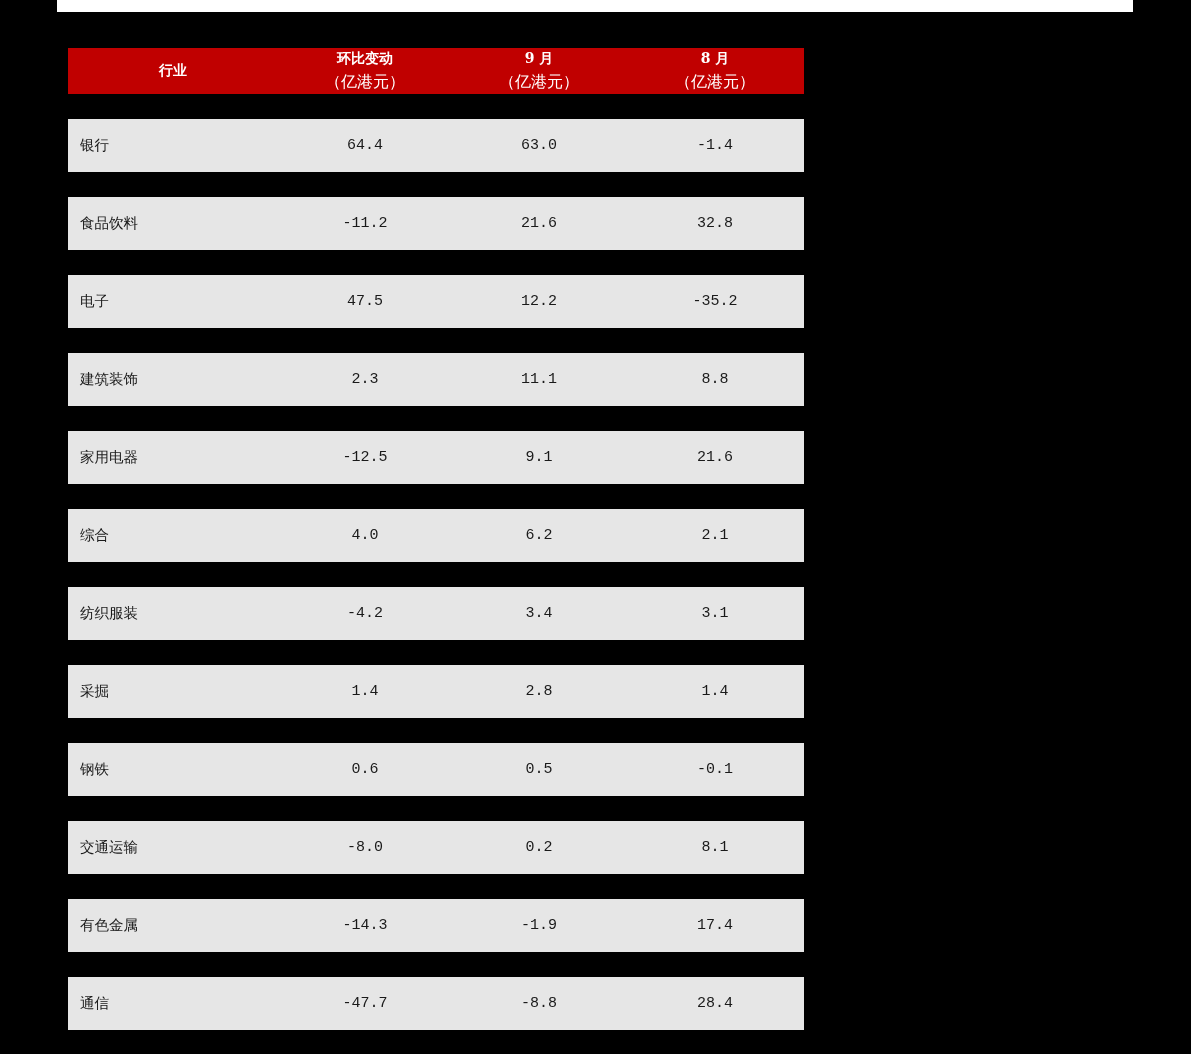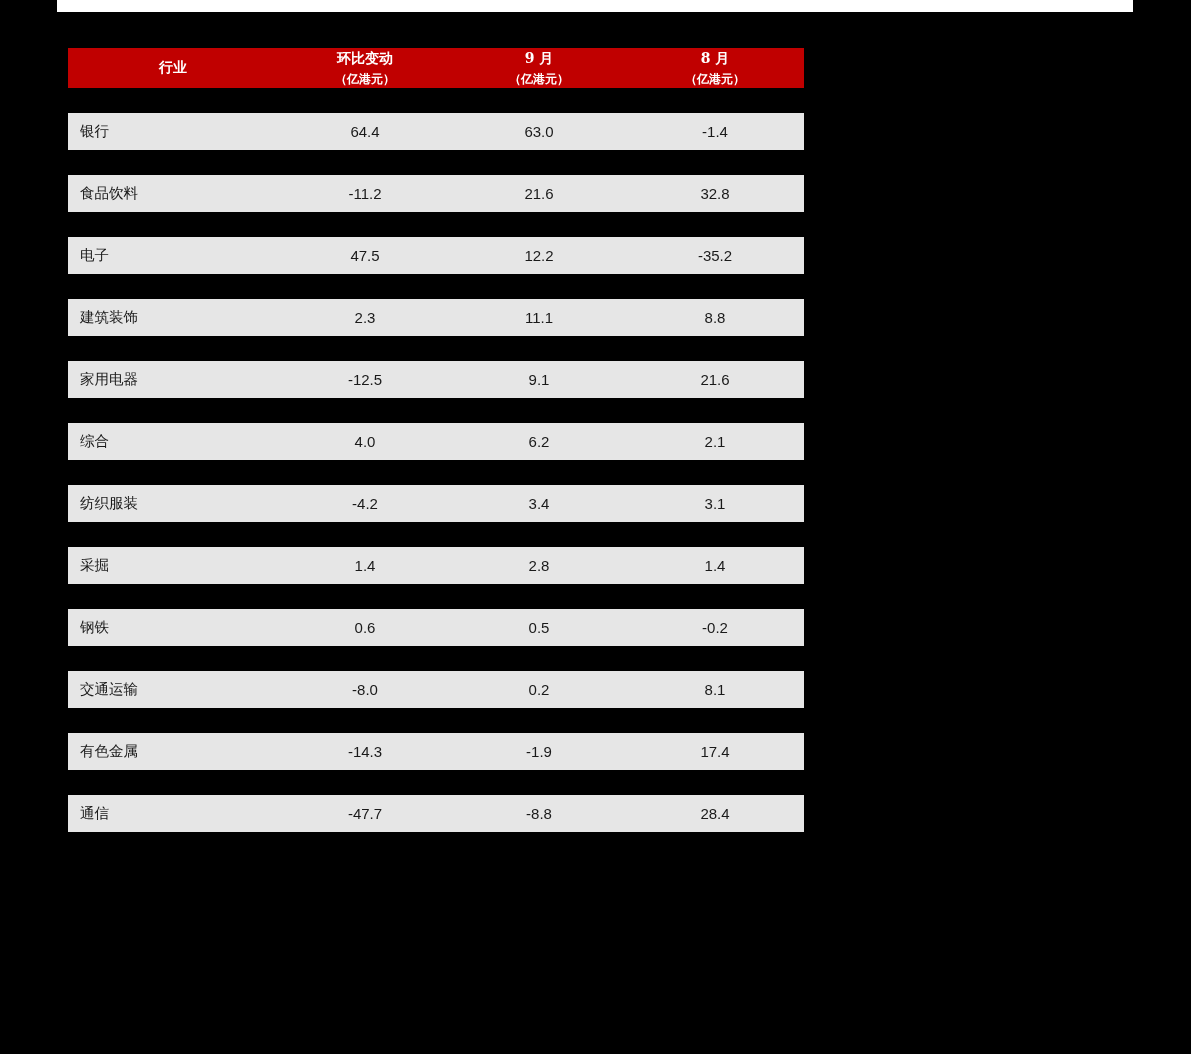--- a/index.html
+++ b/index.html
@@ -58,46 +58,46 @@
     text-align: center;
     vertical-align: middle;
     padding: 0;
     font-family: "DejaVu Serif", "Liberation Serif", serif;
   }
   thead th.th-industry {
     font-family: "DejaVu Serif", "Liberation Serif", serif;
   }
   thead th .unit {
     display: block;
-    font-size: 12px;
-    font-weight: bold;
+    font-size: 16px;
+    font-weight: normal;
   }
   thead th .ttl {
     display: block;
     font-size: 14px;
     font-weight: bold;
   }
 
   tbody td {
     background: #e6e6e6;
     color: #1a1a1a;
     height: 37px;
-    padding: 0;
+    padding: 8px;
     vertical-align: middle;
     font-size: 15px;
   }
   tbody td.industry {
     text-align: left;
     padding-left: 12px;
     font-family: "DejaVu Serif", "Liberation Serif", serif;
     font-size: 14.5px;
   }
   tbody td.num {
     text-align: center;
-    font-family: Liberation Sans, sans-serif;
+    font-family: Liberation Mono, monospace;
     font-size: 15px;
   }
 
   
   table.data-table { margin-top: -25px; }
   thead tr th { position: relative; top: 0; }
 </style>
 </head>
 <body>
 
@@ -176,21 +176,21 @@
         <tr>
           <td class="industry">采掘</td>
           <td class="num">1.4</td>
           <td class="num">2.8</td>
           <td class="num">1.4</td>
         </tr>
         <tr>
           <td class="industry">钢铁</td>
           <td class="num">0.6</td>
           <td class="num">0.5</td>
-          <td class="num">-0.2</td>
+          <td class="num">-0.1</td>
         </tr>
         <tr>
           <td class="industry">交通运输</td>
           <td class="num">-8.0</td>
           <td class="num">0.2</td>
           <td class="num">8.1</td>
         </tr>
         <tr>
           <td class="industry">有色金属</td>
           <td class="num">-14.3</td>

